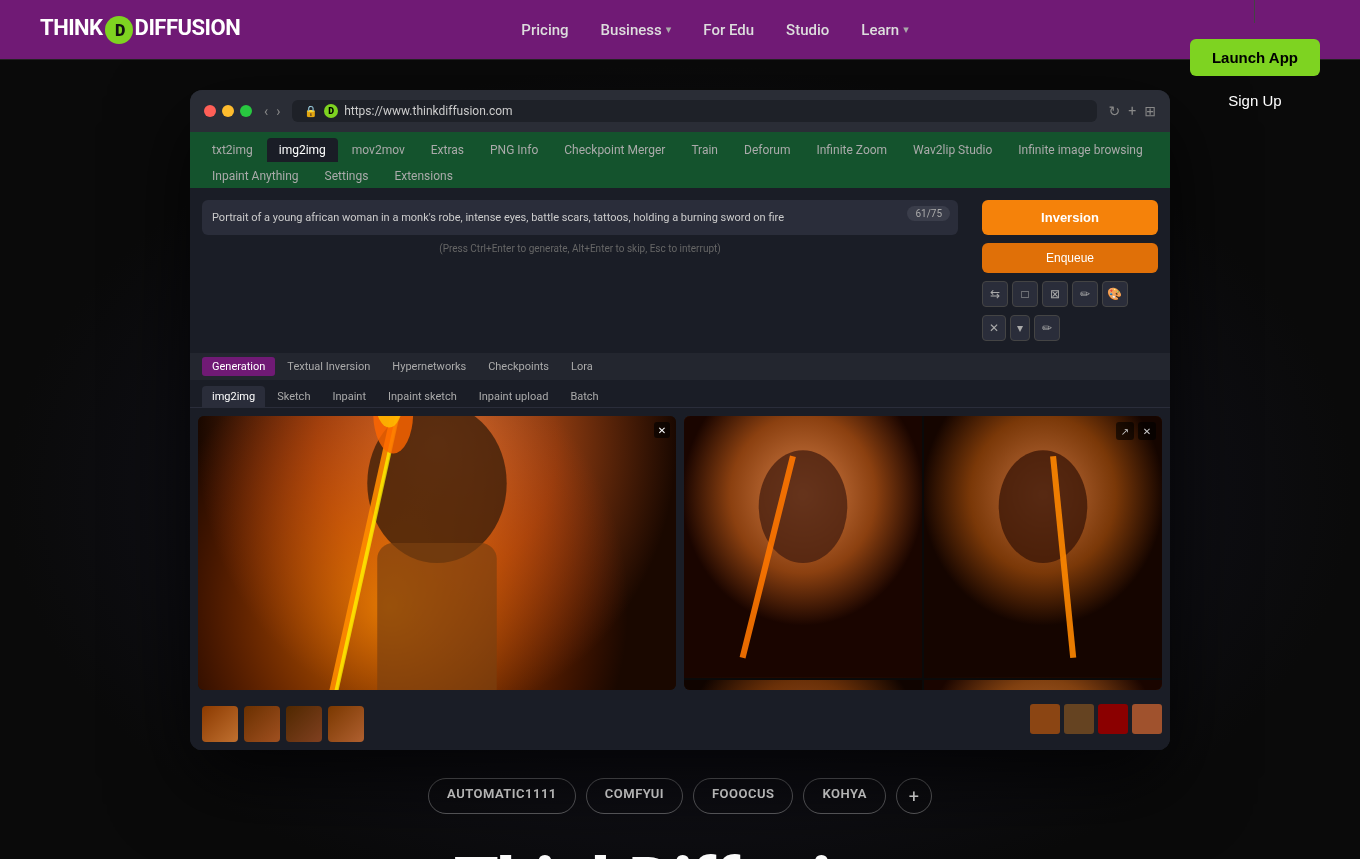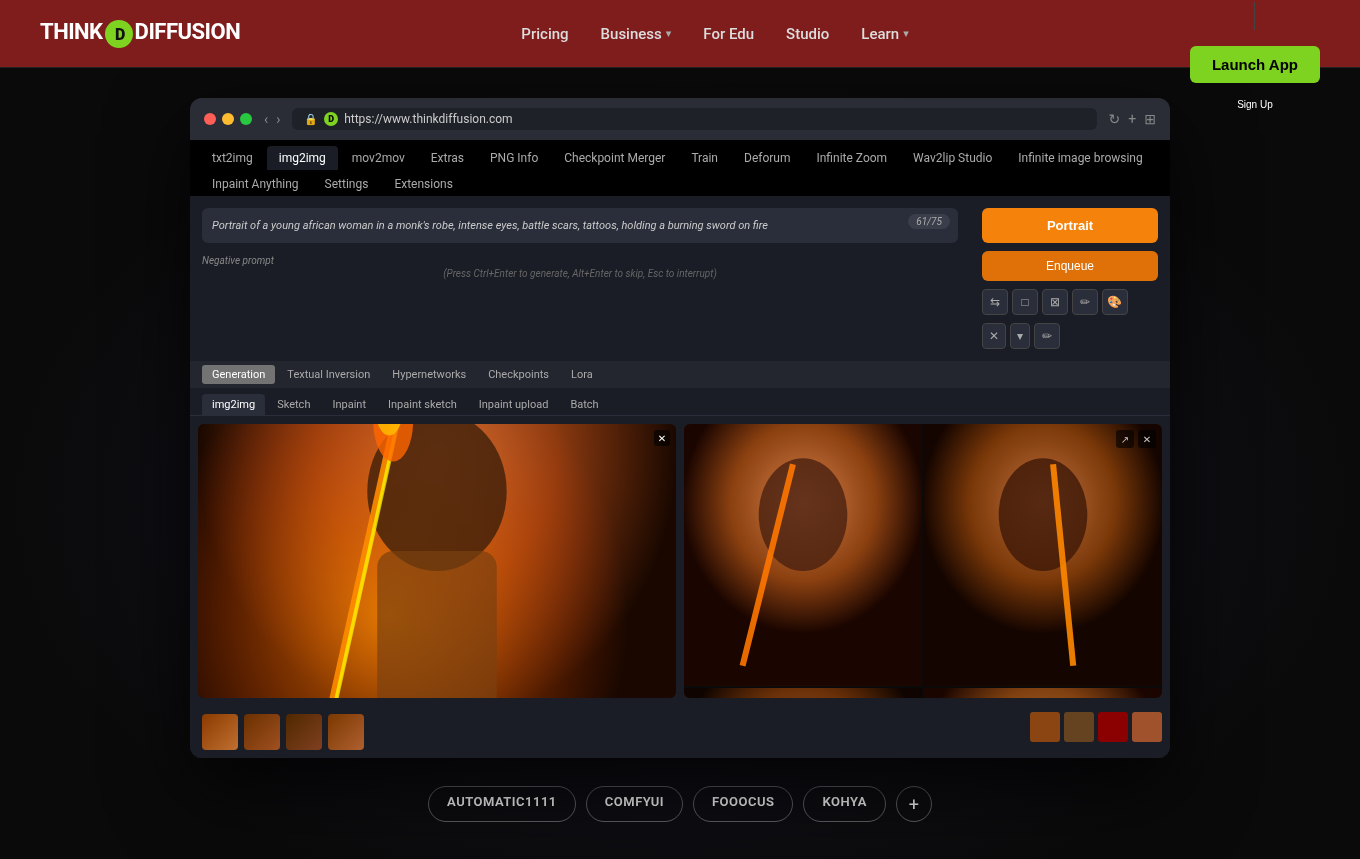--- a/index.html
+++ b/index.html
@@ -11,22 +11,22 @@
       min-height: 859px;
       overflow-x: hidden;
     }
 
     
     .navbar {
       display: flex;
       align-items: center;
       justify-content: space-between;
       padding: 4px 40px;
-      height: 68px;
-      background: #7f1d1d;
+      height: 60px;
+      background: #701a75;
       border-bottom: 1px solid #222;
       position: relative;
       z-index: 10;
     }
     .logo {
       display: flex;
       align-items: center;
       gap: 0;
       text-decoration: none;
     }
@@ -110,21 +110,21 @@
       padding: 10px 22px;
       border-radius: 6px;
       font-size: 15px;
       font-weight: 700;
       cursor: pointer;
     }
     .btn-signup {
       background: transparent;
       color: #fff;
       border: none;
-      font-size: 10px;
+      font-size: 15px;
       font-weight: 500;
       cursor: pointer;
     }
 
     
     .hero {
       position: relative;
       background: radial-gradient(ellipse at center, #1a1a2e 0%, #0a0a0a 70%);
       min-height: 791px;
       display: flex;
@@ -201,21 +201,21 @@
       font-size: 14px;
     }
 
     
     .sd-ui {
       background: #1a1d26;
       min-height: 480px;
     }
     .sd-tabs-row {
       display: flex;
-      background: #000000;
+      background: #14532d;
       padding: 6px 10px 0;
       gap: 2px;
       flex-wrap: wrap;
     }
     .sd-tab {
       padding: 5px 12px;
       font-size: 12px;
       color: #aaa;
       cursor: pointer;
       border-radius: 4px 4px 0 0;
@@ -229,21 +229,20 @@
     .sd-main {
       display: flex;
       gap: 0;
     }
     .sd-left {
       flex: 1;
       padding: 12px;
       display: flex;
       flex-direction: column;
       gap: 8px;
-      font-style: italic;
     }
     .sd-prompt-box {
       background: #2a2d3a;
       border-radius: 6px;
       padding: 10px;
       position: relative;
     }
     .sd-prompt-text {
       font-size: 11px;
       color: #ccc;
@@ -515,21 +514,21 @@
       background: #23262f;
     }
     .sd-gen-sub-tab {
       padding: 3px 10px;
       font-size: 11px;
       color: #aaa;
       border-radius: 3px;
       cursor: pointer;
     }
     .sd-gen-sub-tab.active {
-      background: #737373;
+      background: #701a75;
       color: #fff;
       text-align: right;
     }
   </style>
 </head>
 <body>
 
 <nav class="navbar">
   <a class="logo" href="#">
     <span class="logo-text">
@@ -633,26 +632,25 @@
         <div class="sd-tab">Extensions</div>
       </div>
 
       <div class="sd-main">
         <div class="sd-left">
           <div class="sd-prompt-box">
             <p class="sd-prompt-text">Portrait of a young african woman in a monk's robe, intense eyes, battle scars, tattoos, holding a burning sword on fire</p>
             <span class="sd-counter">61/75</span>
           </div>
           <div>
-            <div class="sd-negative-label">Negative prompt</div>
             <div class="sd-negative-hint">(Press Ctrl+Enter to generate, Alt+Enter to skip, Esc to interrupt)</div>
           </div>
         </div>
         <div class="sd-right">
-          <button class="btn-generate">Portrait</button>
+          <button class="btn-generate">Inversion</button>
           <button class="btn-enqueue">Enqueue</button>
           <div class="sd-tool-buttons">
             <div class="sd-tool-btn">⇆</div>
             <div class="sd-tool-btn">□</div>
             <div class="sd-tool-btn">⊠</div>
             <div class="sd-tool-btn">✏</div>
             <div class="sd-tool-btn">🎨</div>
           </div>
           <div style="display:flex;gap:4px;align-items:center;">
             <div class="sd-tool-btn" style="width:auto;padding:0 6px;">✕</div>

